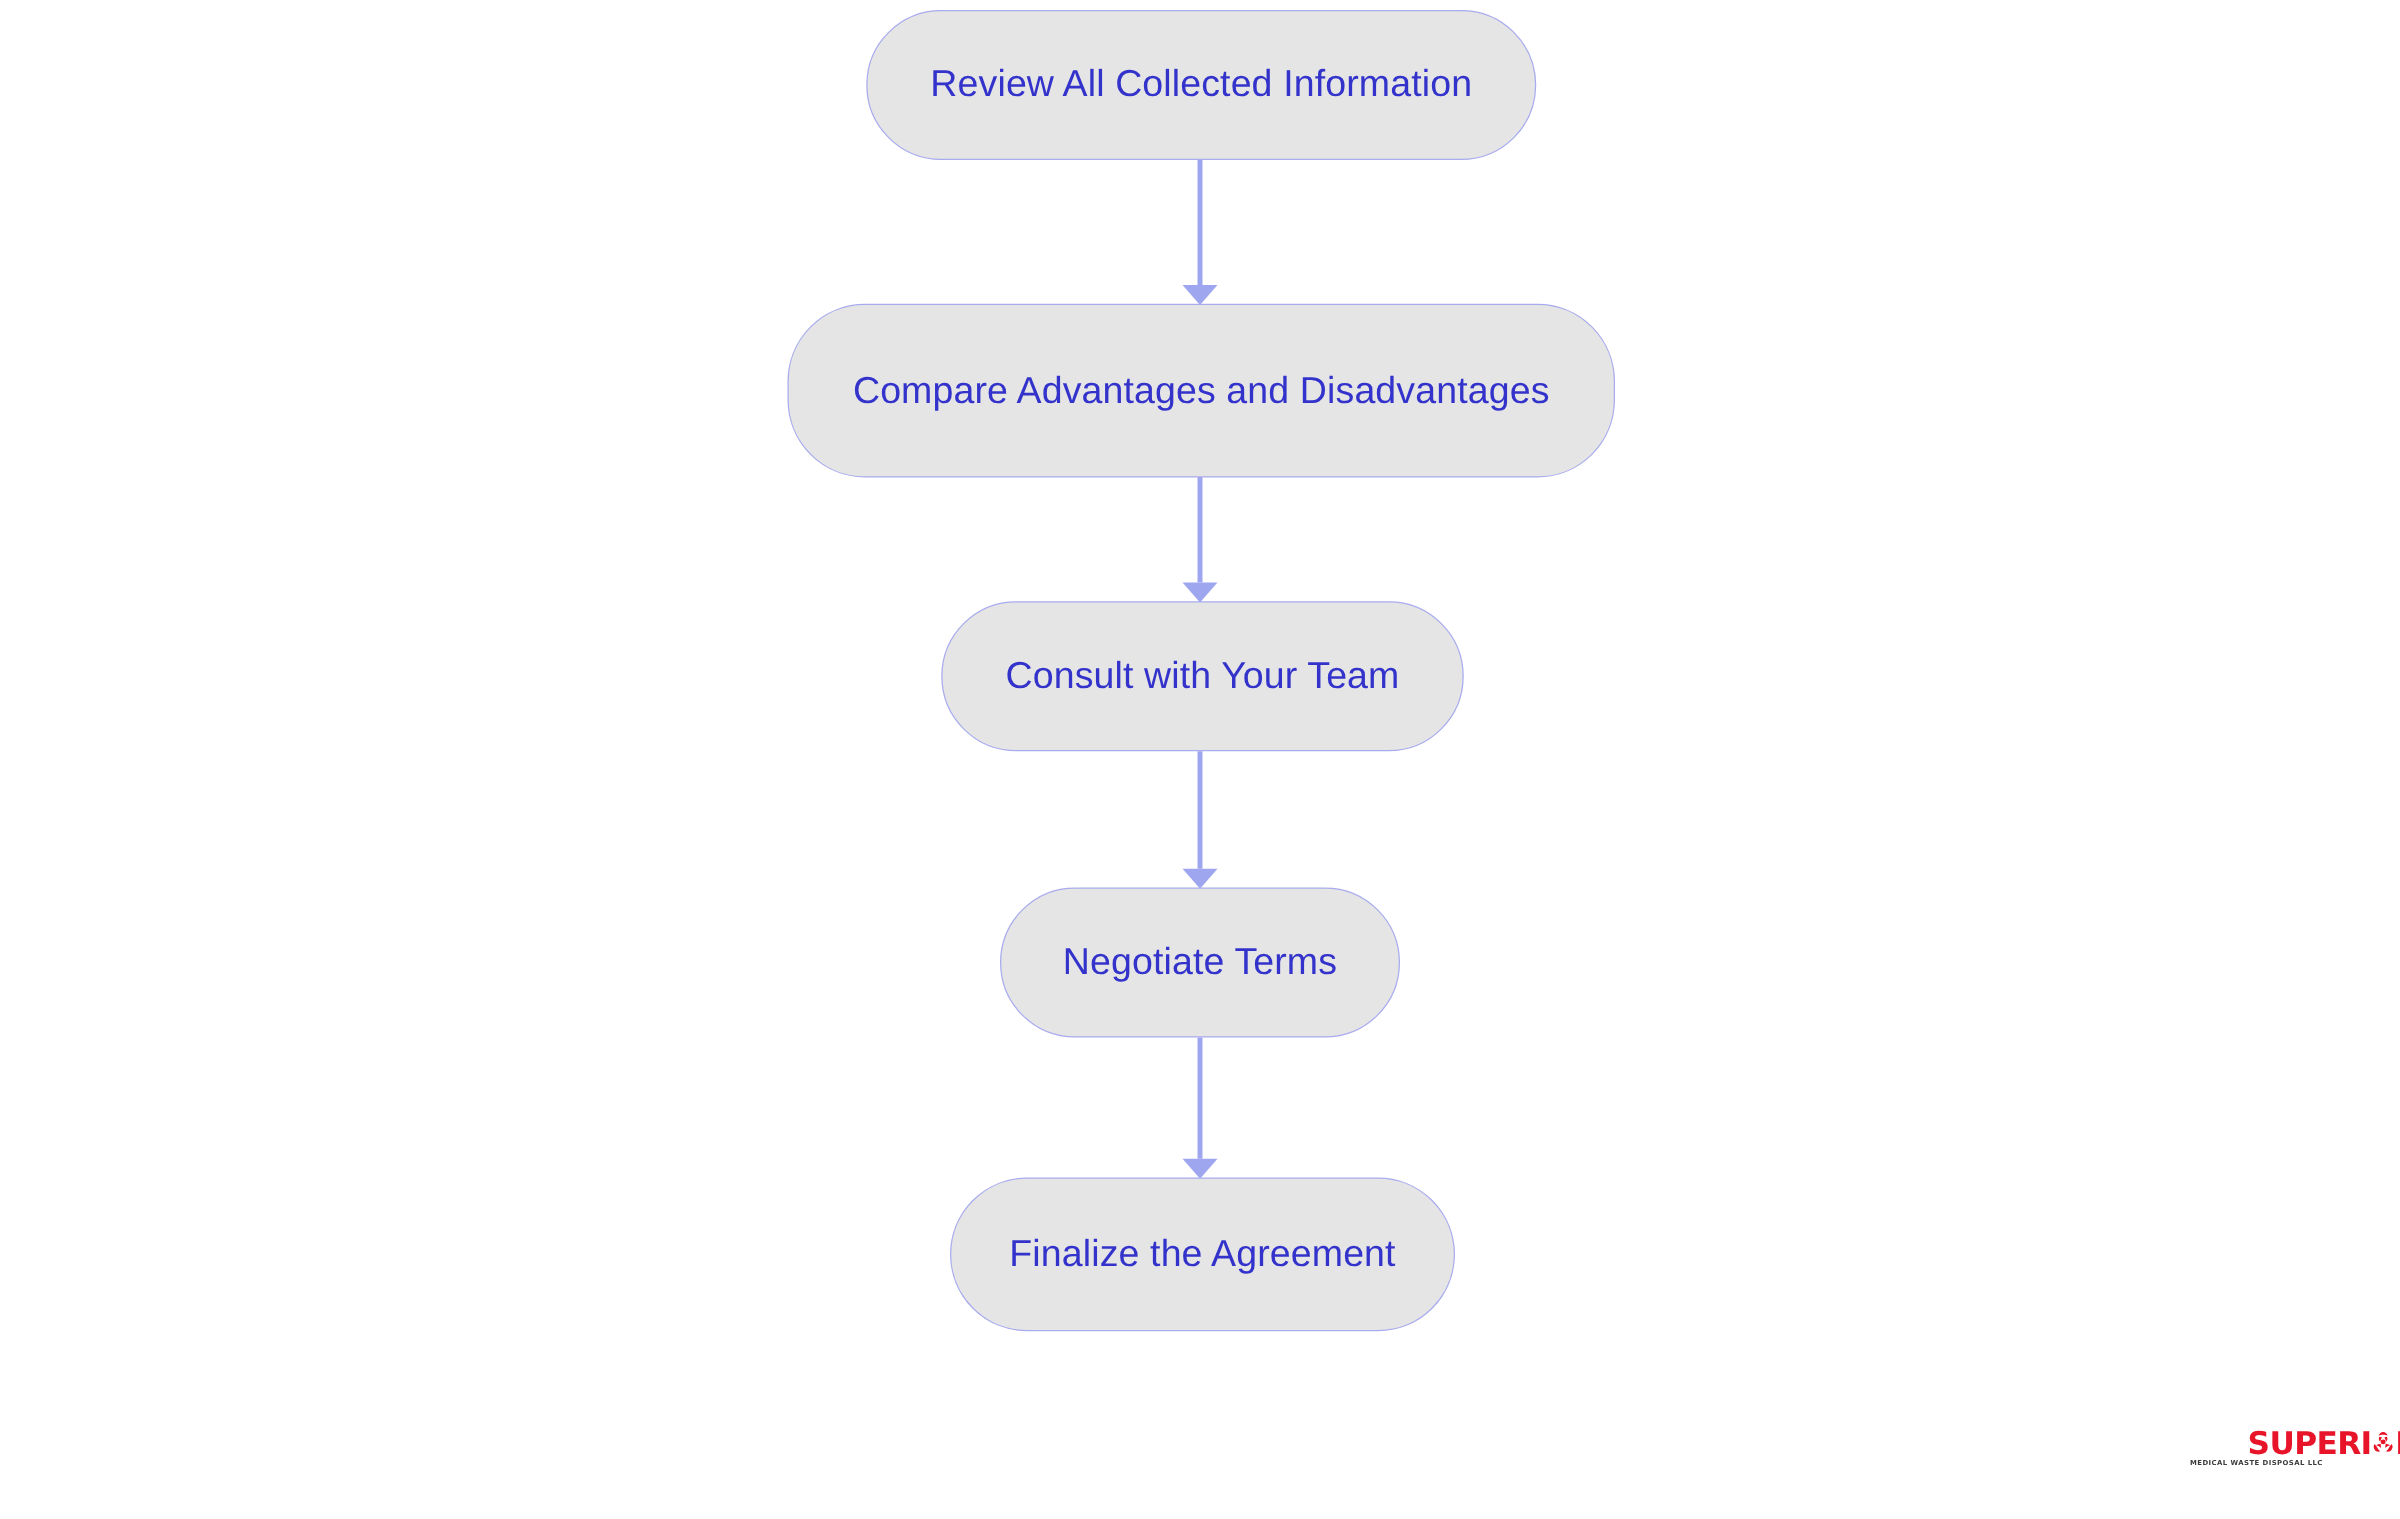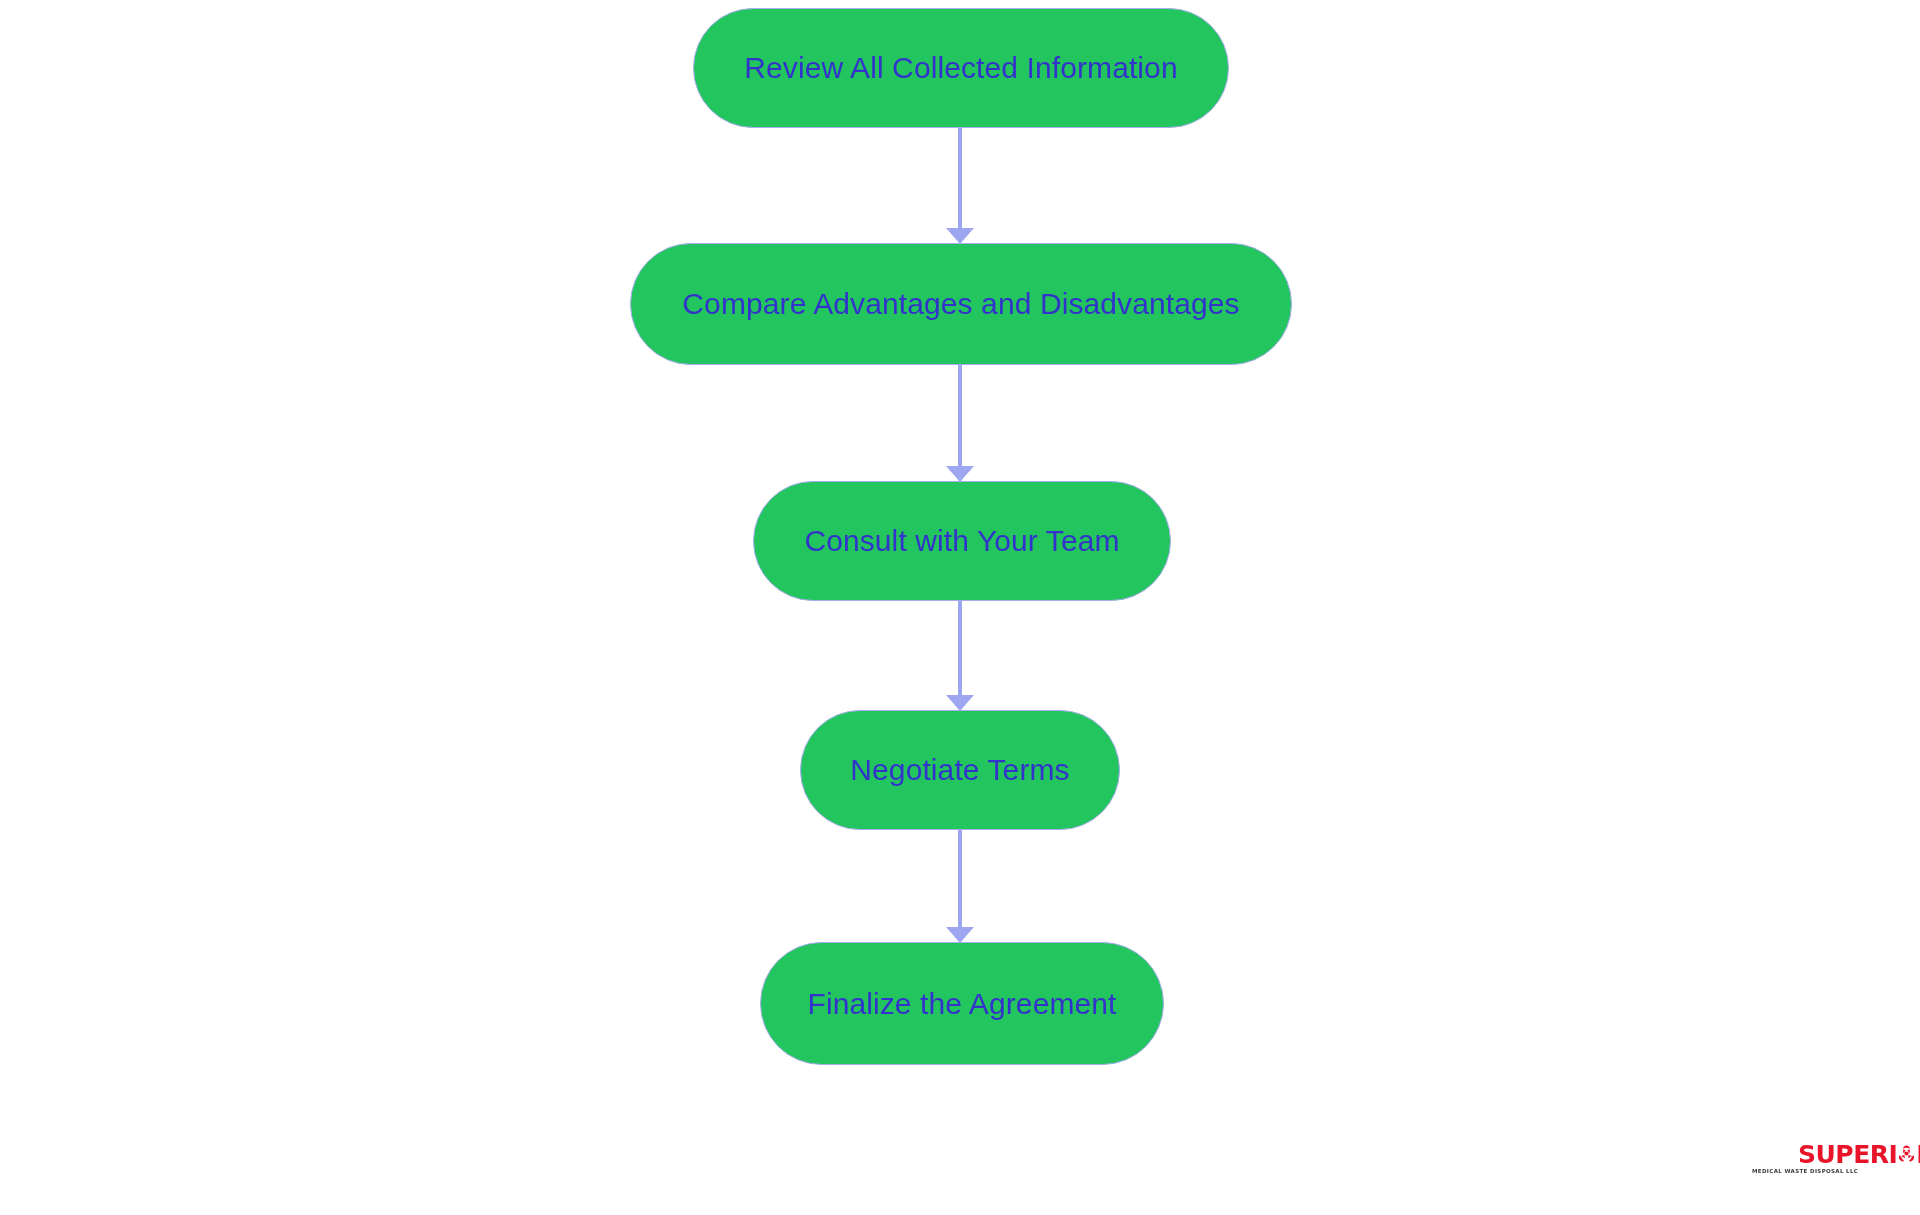--- a/index.html
+++ b/index.html
@@ -19,42 +19,42 @@
     position: absolute;
     inset: 0;
     width: 1920px;
     height: 1215px;
   }
 
   
   .node {
     position: absolute;
     box-sizing: border-box;
-    background: #22c55e;
+    background: #e5e5e5;
     border: 1.5px solid #a8abee;
     border-radius: 62px;
     display: flex;
     align-items: center;
     justify-content: center;
     color: #3333cc;
     font-size: 30px;
     font-weight: 400;
     letter-spacing: 0.1px;
     white-space: nowrap;
     line-height: 1;
   }
 
   .node-label {
     color: #3333cc;
     font-size: 30px;
     white-space: nowrap;
   }
 
   #node-0 { left: 693px; top: 8px;   width: 536px; height: 120px; }
-  #node-1 { left: 630px; top: 243px; width: 662px; height: 122px; }
+  #node-1 { left: 630px; top: 243px; width: 662px; height: 139px; }
   #node-2 { left: 753px; top: 481px; width: 418px; height: 120px; text-align: right; }
   #node-3 { left: 800px; top: 710px; width: 320px; height: 120px; }
   #node-4 { left: 760px; top: 942px; width: 404px; height: 123px; }
 
   
   .edge {
     position: absolute;
     left: 0;
     top: 0;
     overflow: visible;

